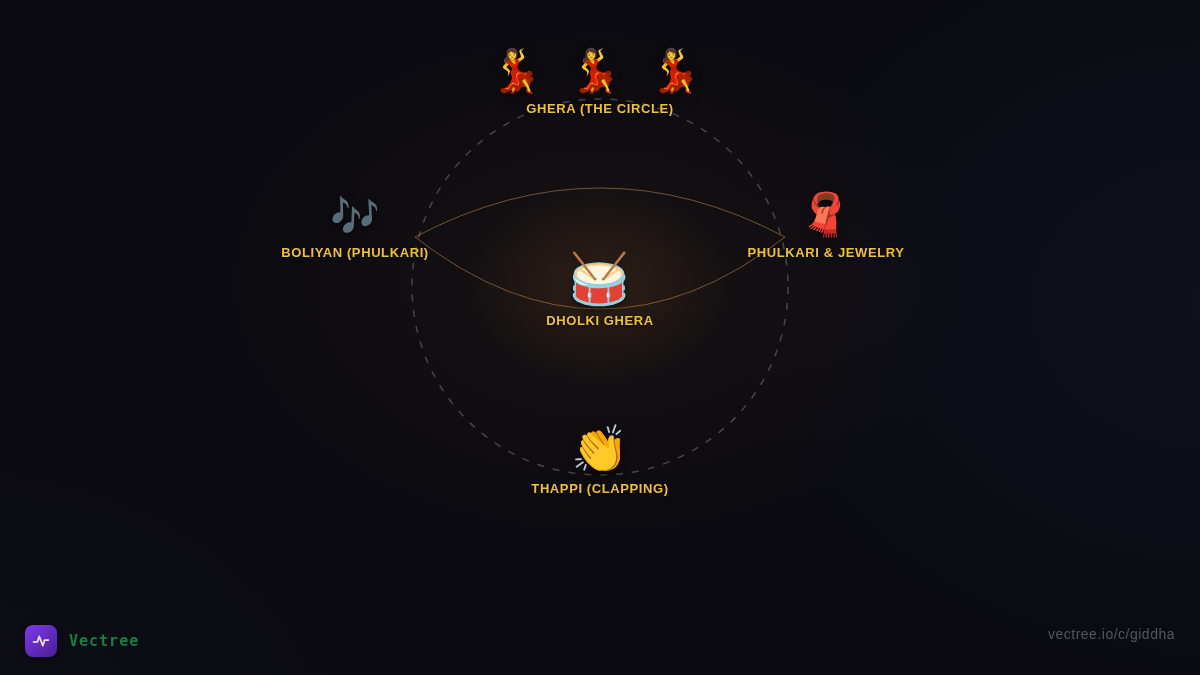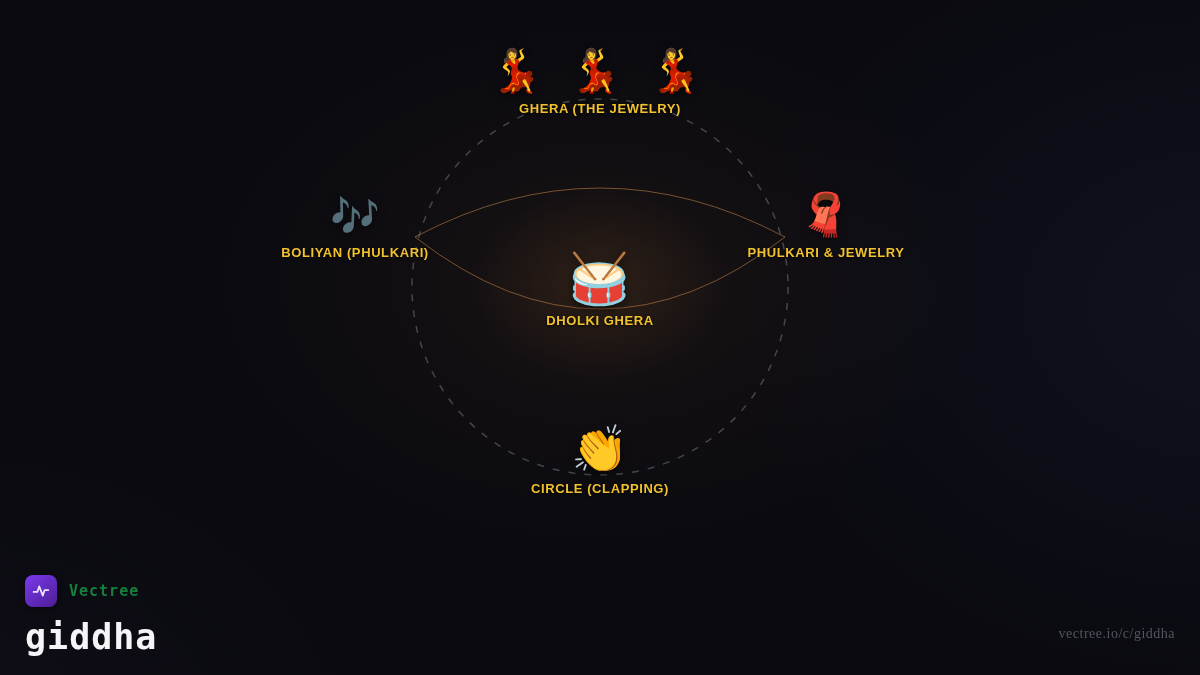--- a/index.html
+++ b/index.html
@@ -110,71 +110,70 @@
     font-family: "DejaVu Sans Mono", monospace;
     font-size: 35px;
     font-weight: bold;
     color: #f5f5f8;
     letter-spacing: 1px;
   }
   .footer-url {
     position: absolute;
     right: 25px;
     bottom: 33px;
-    font-family: Liberation Serif, serif;
+    font-family: Liberation Sans, sans-serif;
     font-size: 14px;
     color: #55555f;
     letter-spacing: 0.5px;
   }
 </style>
 </head>
 <body>
 
 <div class="stage">
 
   <svg class="diagram-lines" viewBox="0 0 1200 675" aria-hidden="true">
     <circle cx="600" cy="287" r="188" fill="none" stroke="#6a6a72" stroke-width="1.5" stroke-dasharray="7 9" opacity="0.6"></circle>
     <path d="M 415 237 Q 600 139 785 237" fill="none" stroke="#c98a4b" stroke-width="1" opacity="0.55"></path>
     <path d="M 415 237 Q 600 381 785 237" fill="none" stroke="#c98a4b" stroke-width="1" opacity="0.55"></path>
   </svg>
 
   <div class="center-glow"></div>
 
   <div class="node node-top">
     <div class="emoji">💃 💃 💃</div>
-    <div class="label">GHERA (THE JEWELRY)</div>
+    <div class="label">GHERA (THE CIRCLE)</div>
   </div>
 
   <div class="node node-left">
     <div class="emoji">🎶</div>
     <div class="label">BOLIYAN (PHULKARI)</div>
   </div>
 
   <div class="node node-right">
     <div class="emoji">🧣</div>
     <div class="label">PHULKARI &amp; JEWELRY</div>
   </div>
 
   <div class="node node-center">
     <div class="emoji">🥁</div>
     <div class="label">DHOLKI GHERA</div>
   </div>
 
   <div class="node node-bottom">
     <div class="emoji">👏</div>
-    <div class="label">CIRCLE (CLAPPING)</div>
+    <div class="label">THAPPI (CLAPPING)</div>
   </div>
 
 </div>
 
 <div class="footer">
   <div class="brand-row">
     <div class="logo-box">
       <svg width="22" height="22" viewBox="0 0 24 24">
         <polyline points="4,13 8,13 10,7 14,17 16,11 20,11" fill="none" stroke="#e9e2ff" stroke-width="2" stroke-linecap="round" stroke-linejoin="round"></polyline>
       </svg>
     </div>
     <div class="brand-name">Vectree</div>
   </div>
-  <div class="page-title">giddha</div>
 </div>
 
 <div class="footer-url">vectree.io/c/giddha</div>
 
 </body></html>

